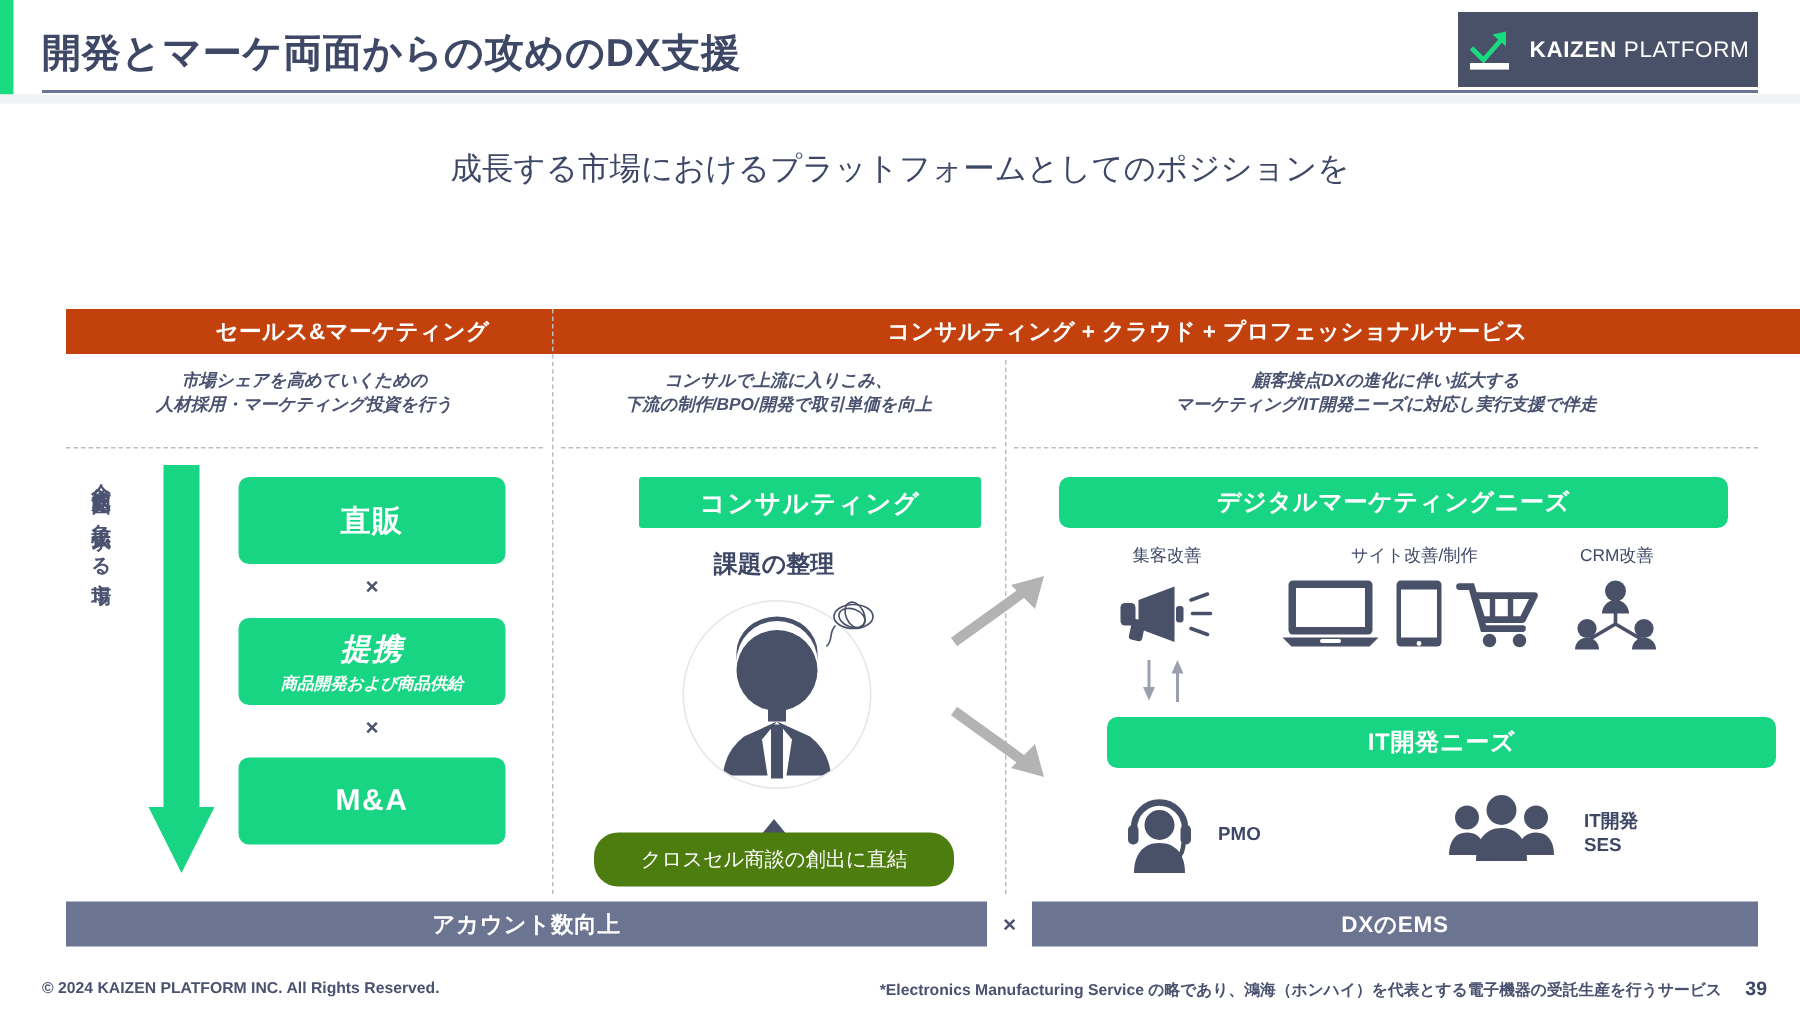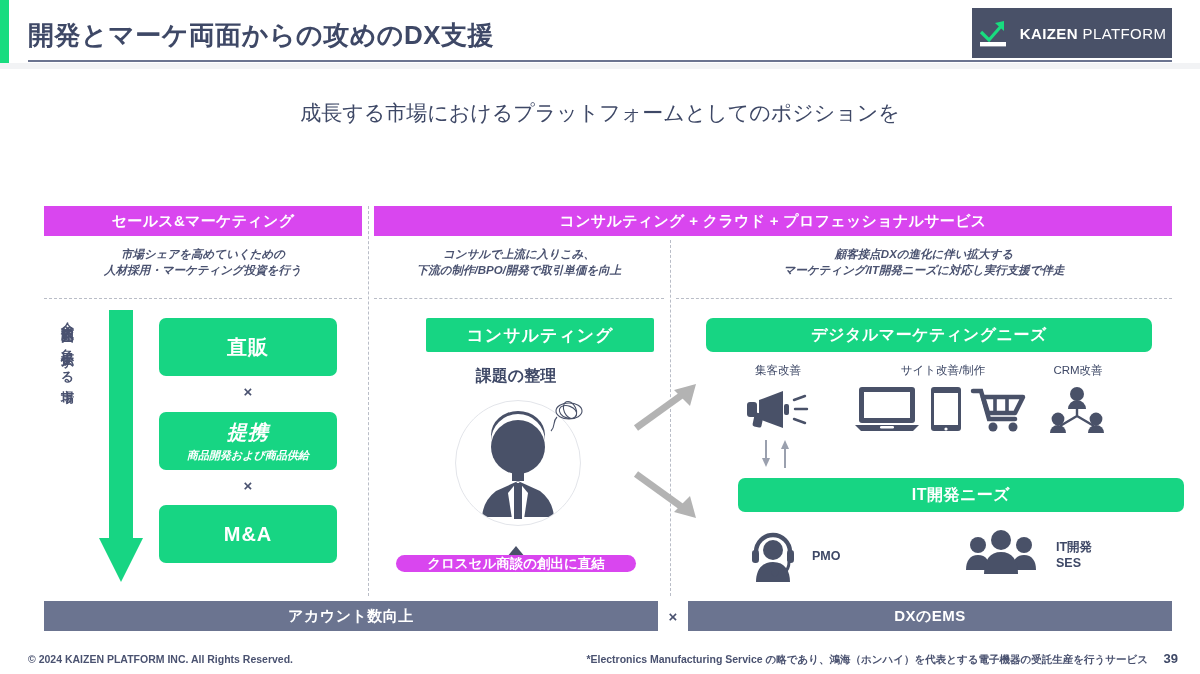--- a/index.html
+++ b/index.html
@@ -23,23 +23,23 @@
   .logo-text b{font-weight:bold;}
   .logo-text span{font-weight:normal;}
 
   
   .subtitle{position:absolute;left:0;top:96px;width:1200px;text-align:center;line-height:34px;}
   .subtitle div{font-size:21px;color:#3e4866;font-weight:bold;}
   .subtitle .ln1{font-weight:normal;}
   .hl{background:#eceef1;font-weight:bold;padding:1px 3px;}
 
   
-  .col-head{position:absolute;height:30px;background:#d946ef;color:#fff;
+  .col-head{position:absolute;height:30px;background:#c2410c;color:#fff;
             display:flex;align-items:center;justify-content:center;
-            font-size:15px;font-weight:bold;letter-spacing:.3px;}
+            font-size:15px;font-weight:bold;letter-spacing:.3px;padding-left:32px;}
   #ch-left{left:44px;top:206px;width:318px;}
   #ch-right{left:374px;top:206px;width:798px;}
 
   .col-desc{position:absolute;text-align:center;font-size:11.5px;line-height:16px;font-weight:bold;color:#4a5270;font-style:italic;}
   #cd-left{left:44px;top:246px;width:318px;}
   #cd-mid{left:374px;top:246px;width:290px;}
   #cd-right{left:676px;top:246px;width:496px;}
 
   
   .dash-v{position:absolute;border-left:1px dashed #b9bdc7;}
@@ -65,23 +65,23 @@
   
   #box-consul{left:426px;top:318px;width:228px;height:34px;border-radius:2px;}
   #box-consul .main{font-size:17px;}
   .mid-sub{position:absolute;left:402px;top:366px;width:228px;text-align:center;
            font-size:16px;font-weight:bold;color:#3e4866;}
 
   .person-circle{position:absolute;left:455px;top:400px;width:124px;height:124px;
                  border:1px solid #e3e5ea;border-radius:50%;background:#fff;overflow:hidden;}
   .scribble{position:absolute;left:548px;top:398px;width:40px;height:36px;}
 
-  .callout{position:absolute;left:396px;top:555px;width:240px;height:17px;background:#d946ef;
+  .callout{position:absolute;left:396px;top:555px;width:240px;height:36px;background:#4d7c0f;
            border-radius:16px;color:#fff;display:flex;align-items:center;justify-content:center;
-           font-size:13.5px;font-weight:bold;}
+           font-size:13.5px;font-weight:normal;}
   .callout-tip{position:absolute;left:507px;top:546px;width:0;height:0;
                border-left:9px solid transparent;border-right:9px solid transparent;
                border-bottom:11px solid #495168;}
 
   .arrow-gray{position:absolute;}
   #arrow-up{left:632px;top:382px;width:68px;height:50px;}
   #arrow-dn{left:632px;top:470px;width:68px;height:50px;}
 
   
   .green-banner{position:absolute;background:#17d583;border-radius:7px;color:#fff;

